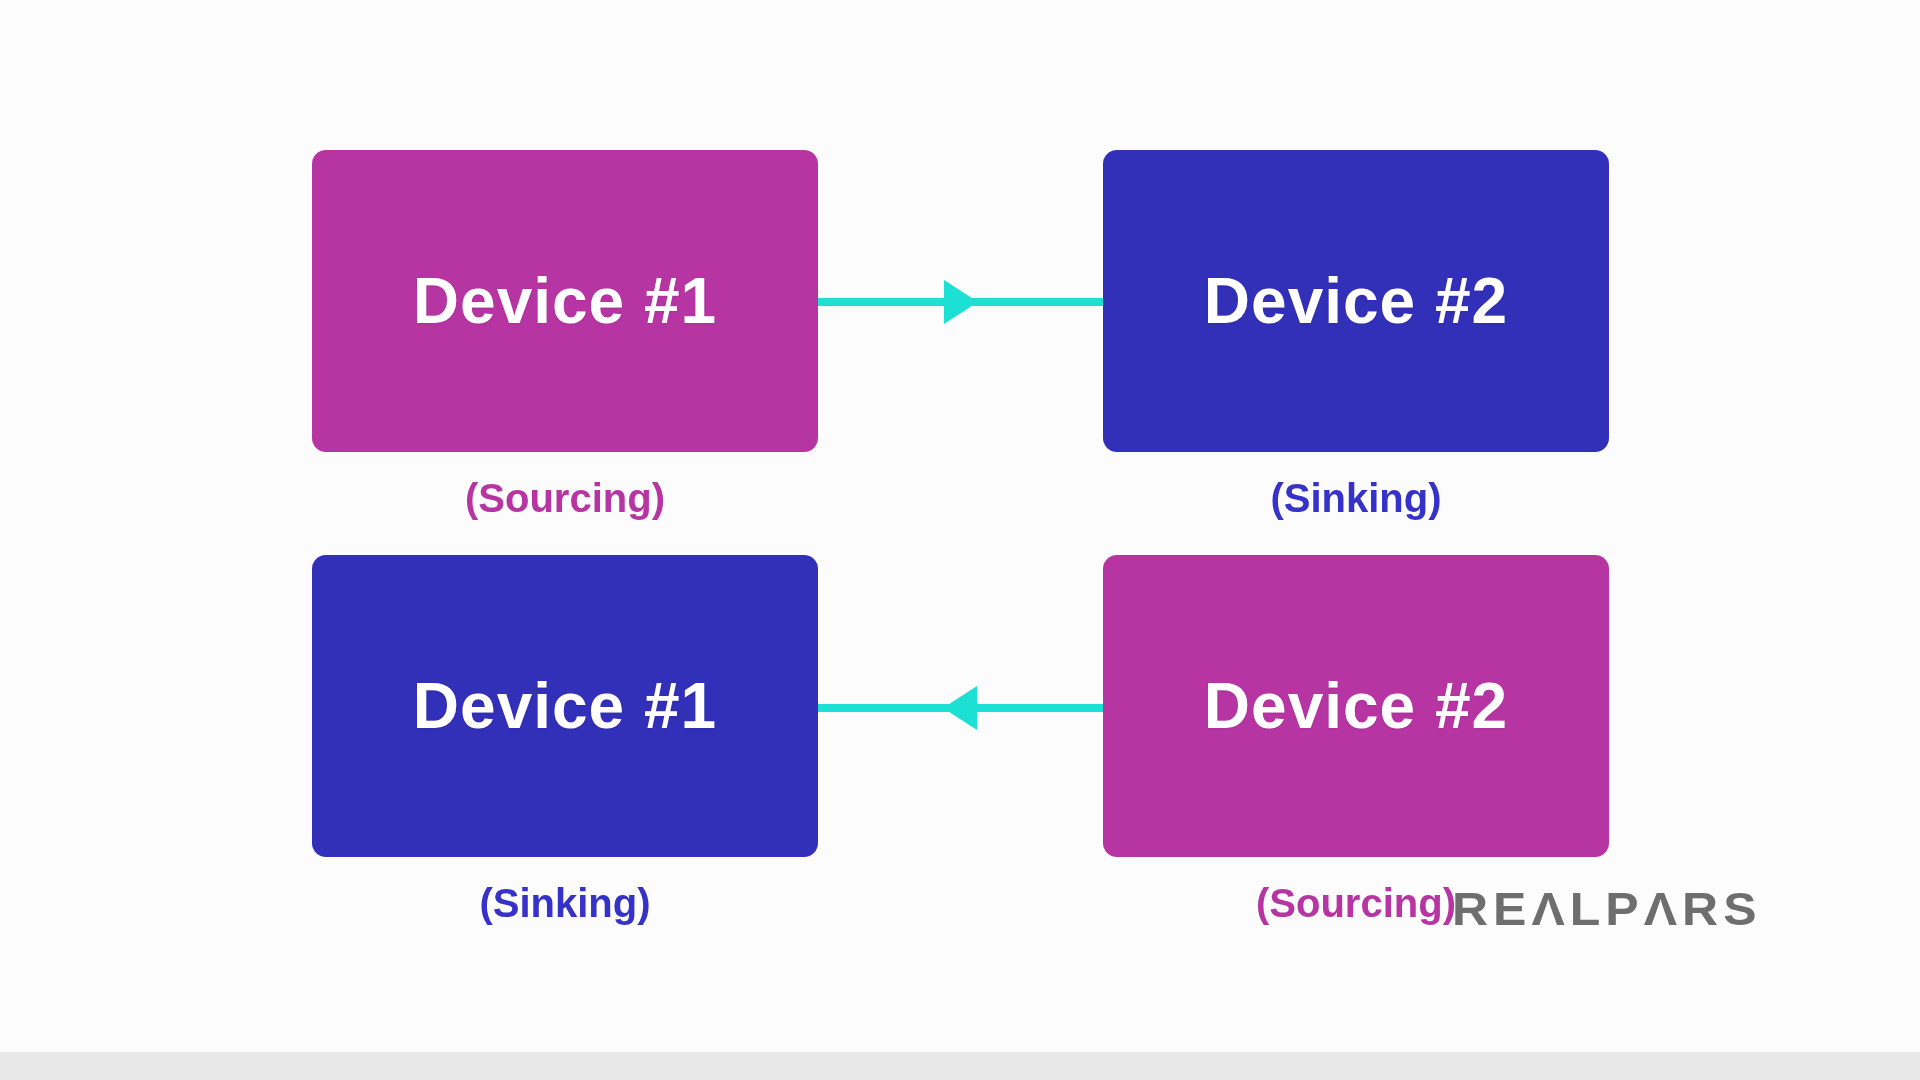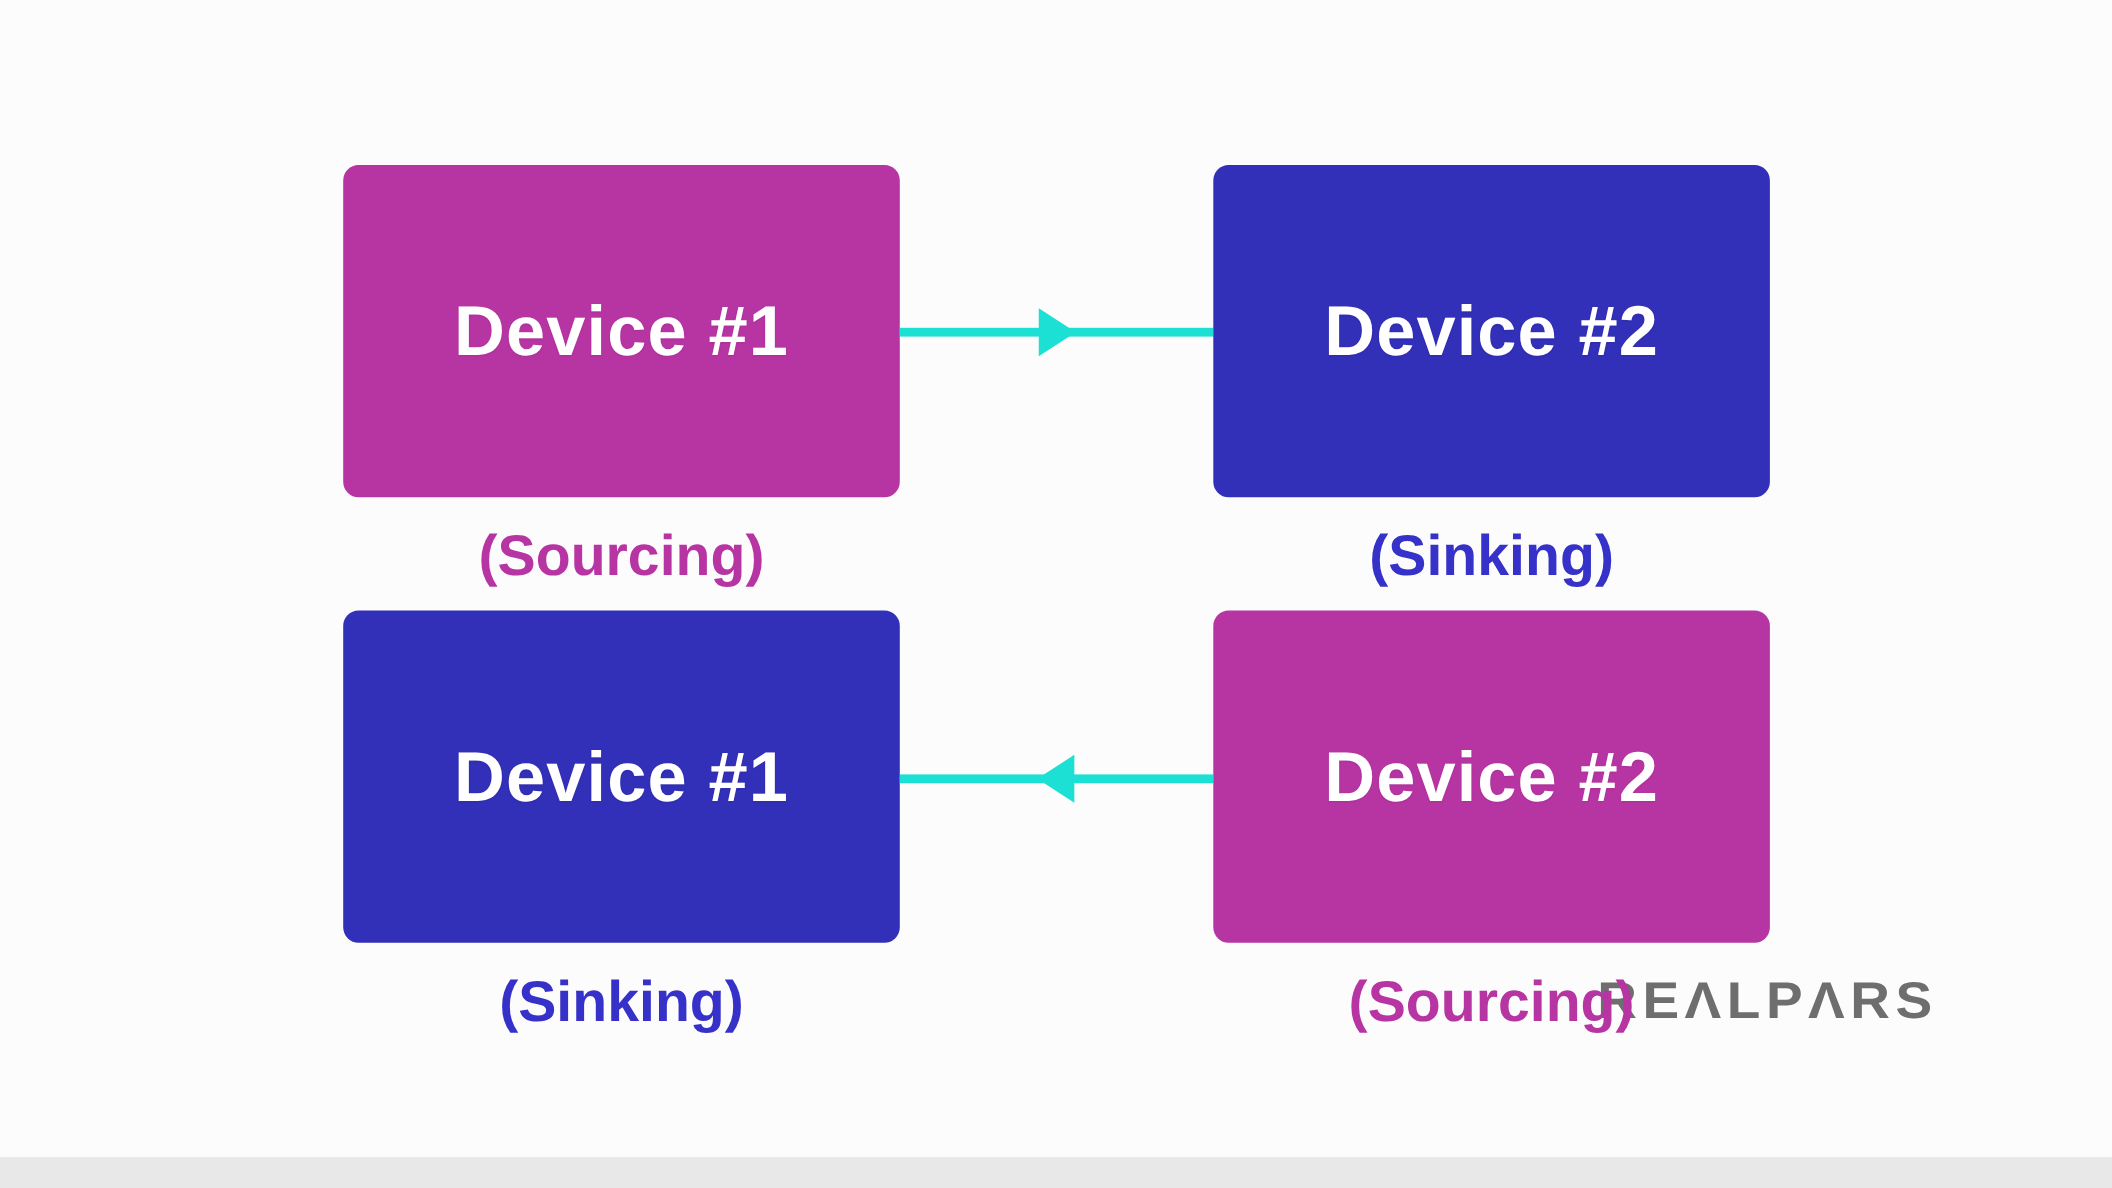--- a/index.html
+++ b/index.html
@@ -17,21 +17,21 @@
     font-size:64px;font-weight:bold;color:var(--box_text,#fff);letter-spacing:1px;
     text-shadow:0 1px 2px rgba(0,0,0,0.08);
   }
   .pos-b1{left:312px;top:150px;}
   .pos-b2{left:1103px;top:150px;}
   .pos-b3{left:312px;top:555px;}
   .pos-b4{left:1103px;top:555px;}
 
   .role{
     position:absolute;width:506px;text-align:center;
-    font-size:52px;font-weight:bold;z-index:2;white-space:nowrap;
+    font-size:40px;font-weight:bold;z-index:2;white-space:nowrap;
   }
   .pos-r1{left:312px;top:476px;}
   .pos-r2{left:1103px;top:476px;}
   .pos-r3{left:312px;top:881px;}
   .pos-r4{left:1103px;top:881px;}
 
   .arrow{position:absolute;width:285px;height:44px;}
   .pos-a1{left:818px;top:280px;}
   .pos-a2{left:818px;top:686px;}
   .arrow .line{position:absolute;left:0;top:18px;width:100%;height:8px;}

